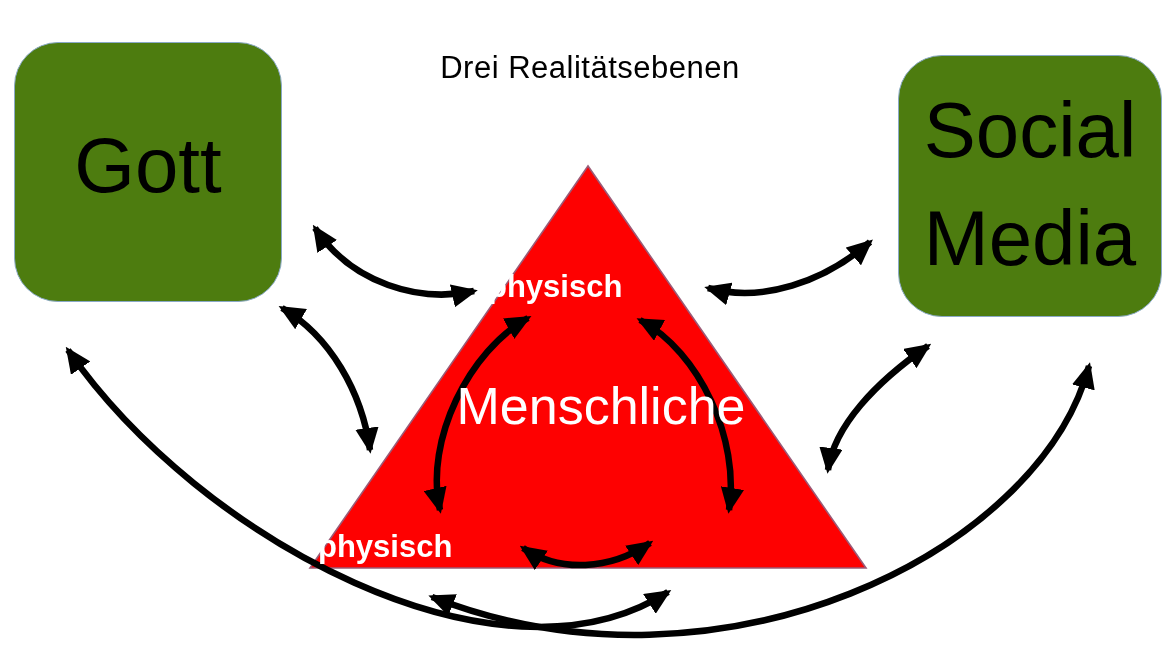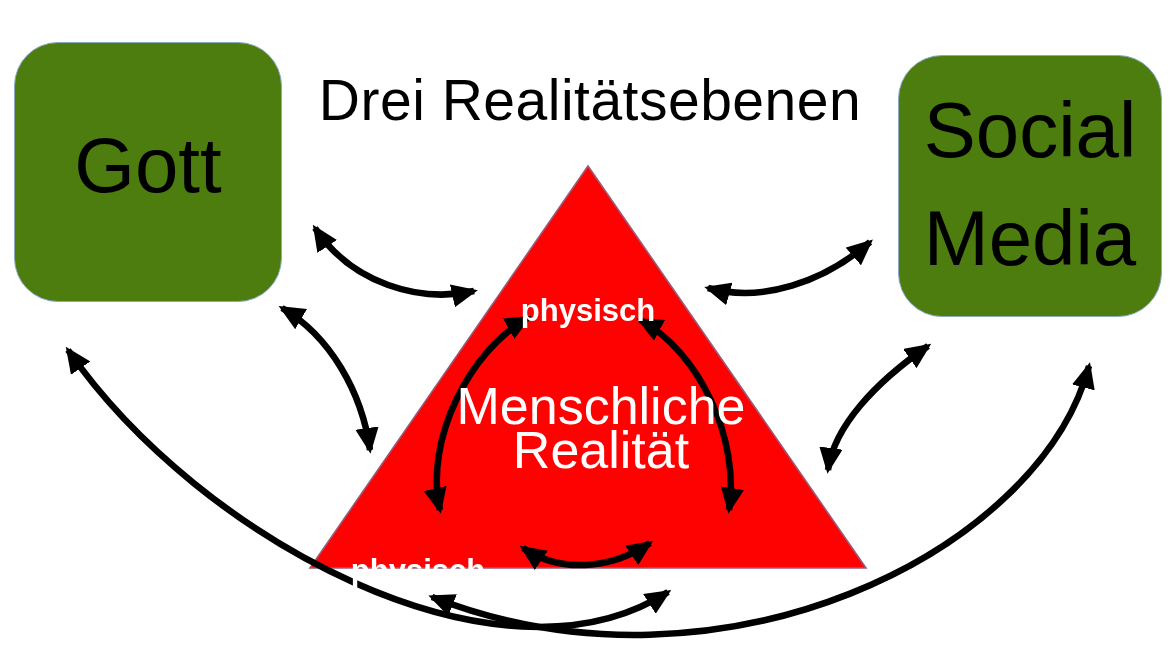--- a/index.html
+++ b/index.html
@@ -1,34 +1,34 @@
 <!DOCTYPE html>
 <html><head>
 <meta charset="utf-8">
 <style>
   html,body{margin:0;padding:0;background:#ffffff;}
   .stage{
     position:relative;width:1176px;height:650px;overflow:hidden;background:#ffffff;
     font-family:"Liberation Sans",sans-serif;color:#000000;
   }
   .title{
-    position:absolute;left:238px;top:67px;width:704px;text-align:center;
-    font-size:57px;font-weight:300;letter-spacing:0.5px;color:#000000;white-space:nowrap;
+    position:absolute;left:238px;top:50px;width:704px;text-align:center;
+    font-size:31px;font-weight:300;letter-spacing:0.5px;color:#000000;white-space:nowrap;
   }
   .box{
     position:absolute;border:1.6px solid #8aa9c7;border-radius:44px;background:#4d7c0f;
     display:flex;flex-direction:column;align-items:center;justify-content:center;
   }
   .box-gott{left:14px;top:42px;width:268px;height:260px;padding-bottom:14px;box-sizing:border-box;}
   .box-social{left:898px;top:55px;width:264px;height:262px;padding-bottom:4px;box-sizing:border-box;}
   .box-label{font-size:78px;font-weight:400;line-height:108px;color:#000000;white-space:nowrap;}
   .layer{position:absolute;left:0;top:0;}
   .vlabel{
-    position:absolute;width:200px;text-align:center;color:#ffffff;
-    font-size:31px;font-weight:700;line-height:34px;white-space:nowrap;margin-top:24px;
+    position:absolute;width:200px;text-align:left;color:#ffffff;
+    font-size:31px;font-weight:700;line-height:34px;white-space:nowrap;
   }
   .vlabel-physisch{left:488px;top:270px;}
   .vlabel-geistlich{left:318px;top:530px;}
   .vlabel-virtuell{left:640px;top:526px;}
   .center-label{
     position:absolute;left:450px;top:384px;width:302px;text-align:center;color:#ffffff;
     font-size:52px;font-weight:400;line-height:44px;white-space:nowrap;
   }
 </style>
 </head>
@@ -66,19 +66,18 @@
       <path d="M 523 548 C 560 573, 610 570, 650 543" marker-start="url(#ah)" marker-end="url(#ah)"></path>
       <path d="M 68 350 C 200 540, 500 700, 668 592" marker-start="url(#ah)" marker-end="url(#ah)"></path>
       <path d="M 1089 366 C 1040 552, 720 710, 432 597" marker-start="url(#ah)" marker-end="url(#ah)"></path>
     </g>
   </svg>
 
   <div class="vlabel vlabel-physisch">physisch</div>
 
   <div class="center-label">
     <div>Menschliche</div>
-    <div>Realität</div>
   </div>
 
   <div class="vlabel vlabel-geistlich">physisch</div>
 
 
 </div>
 
 </body></html>

